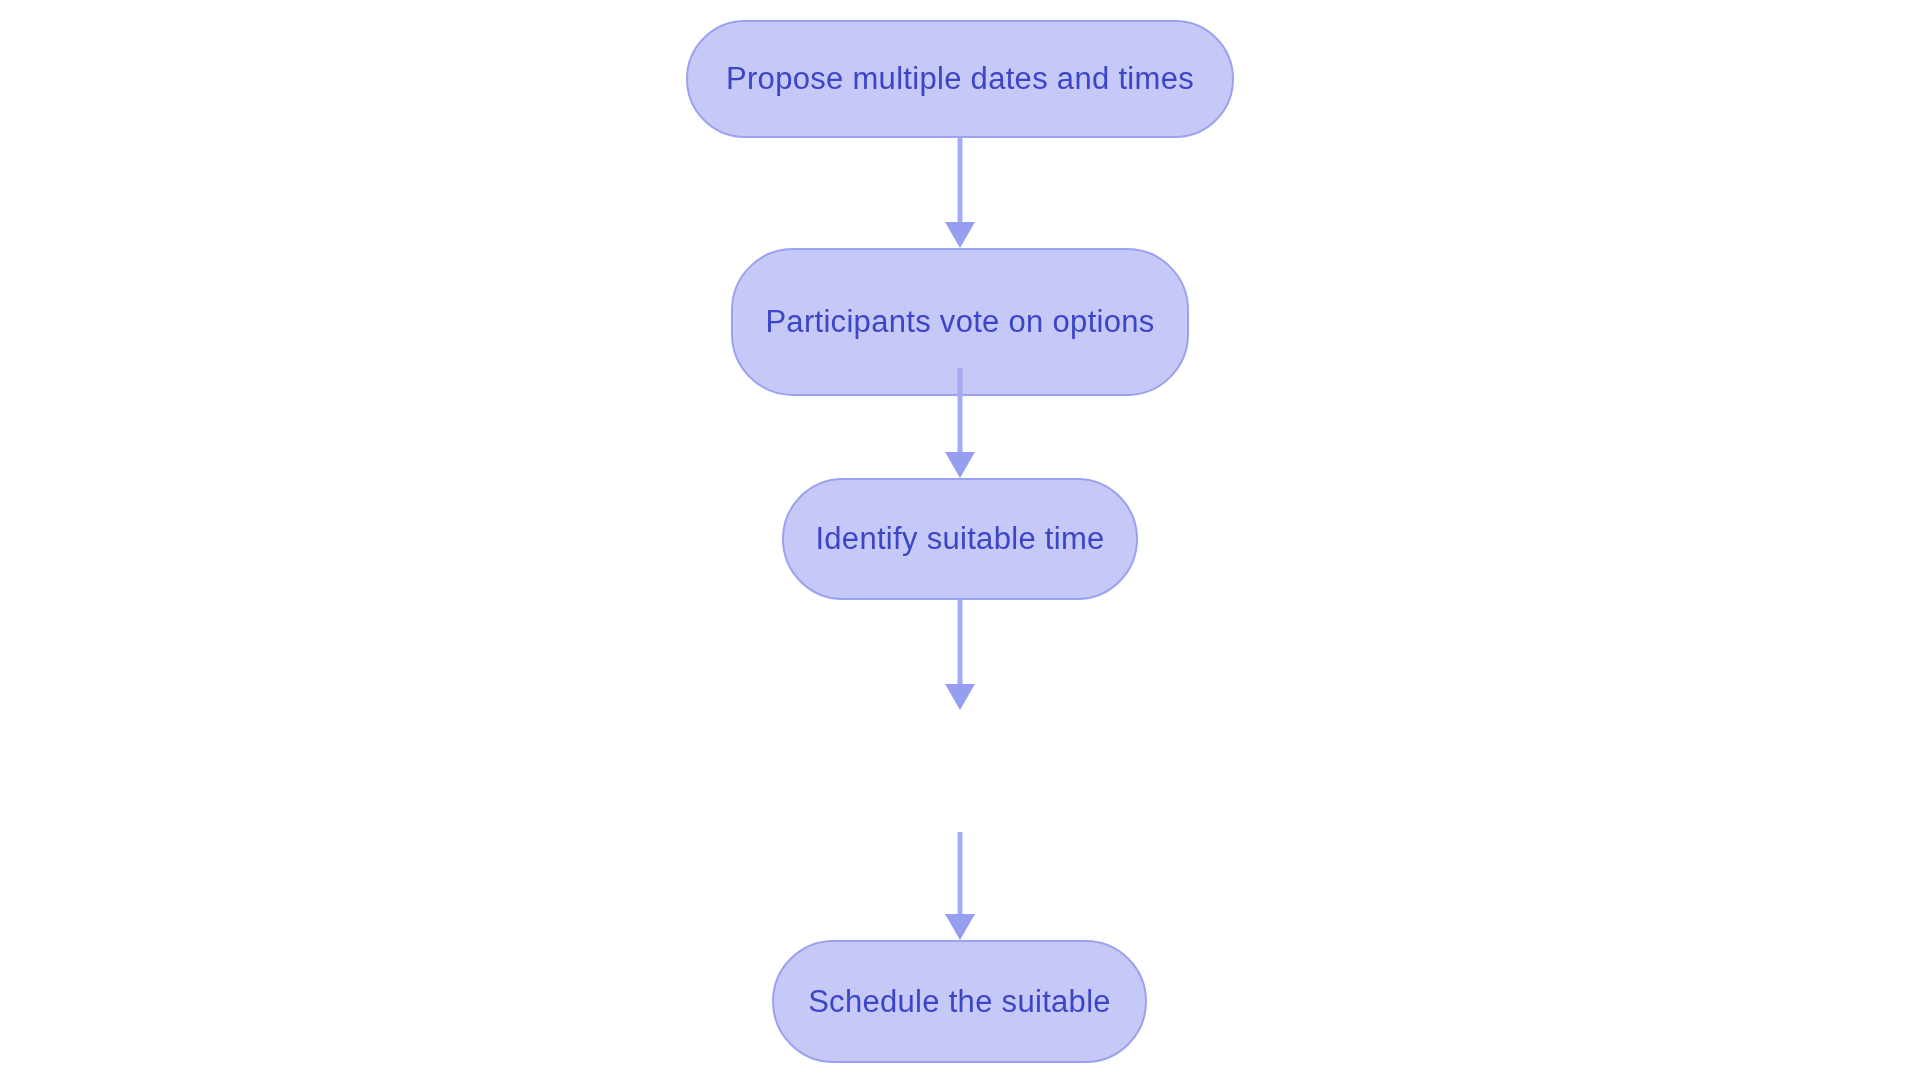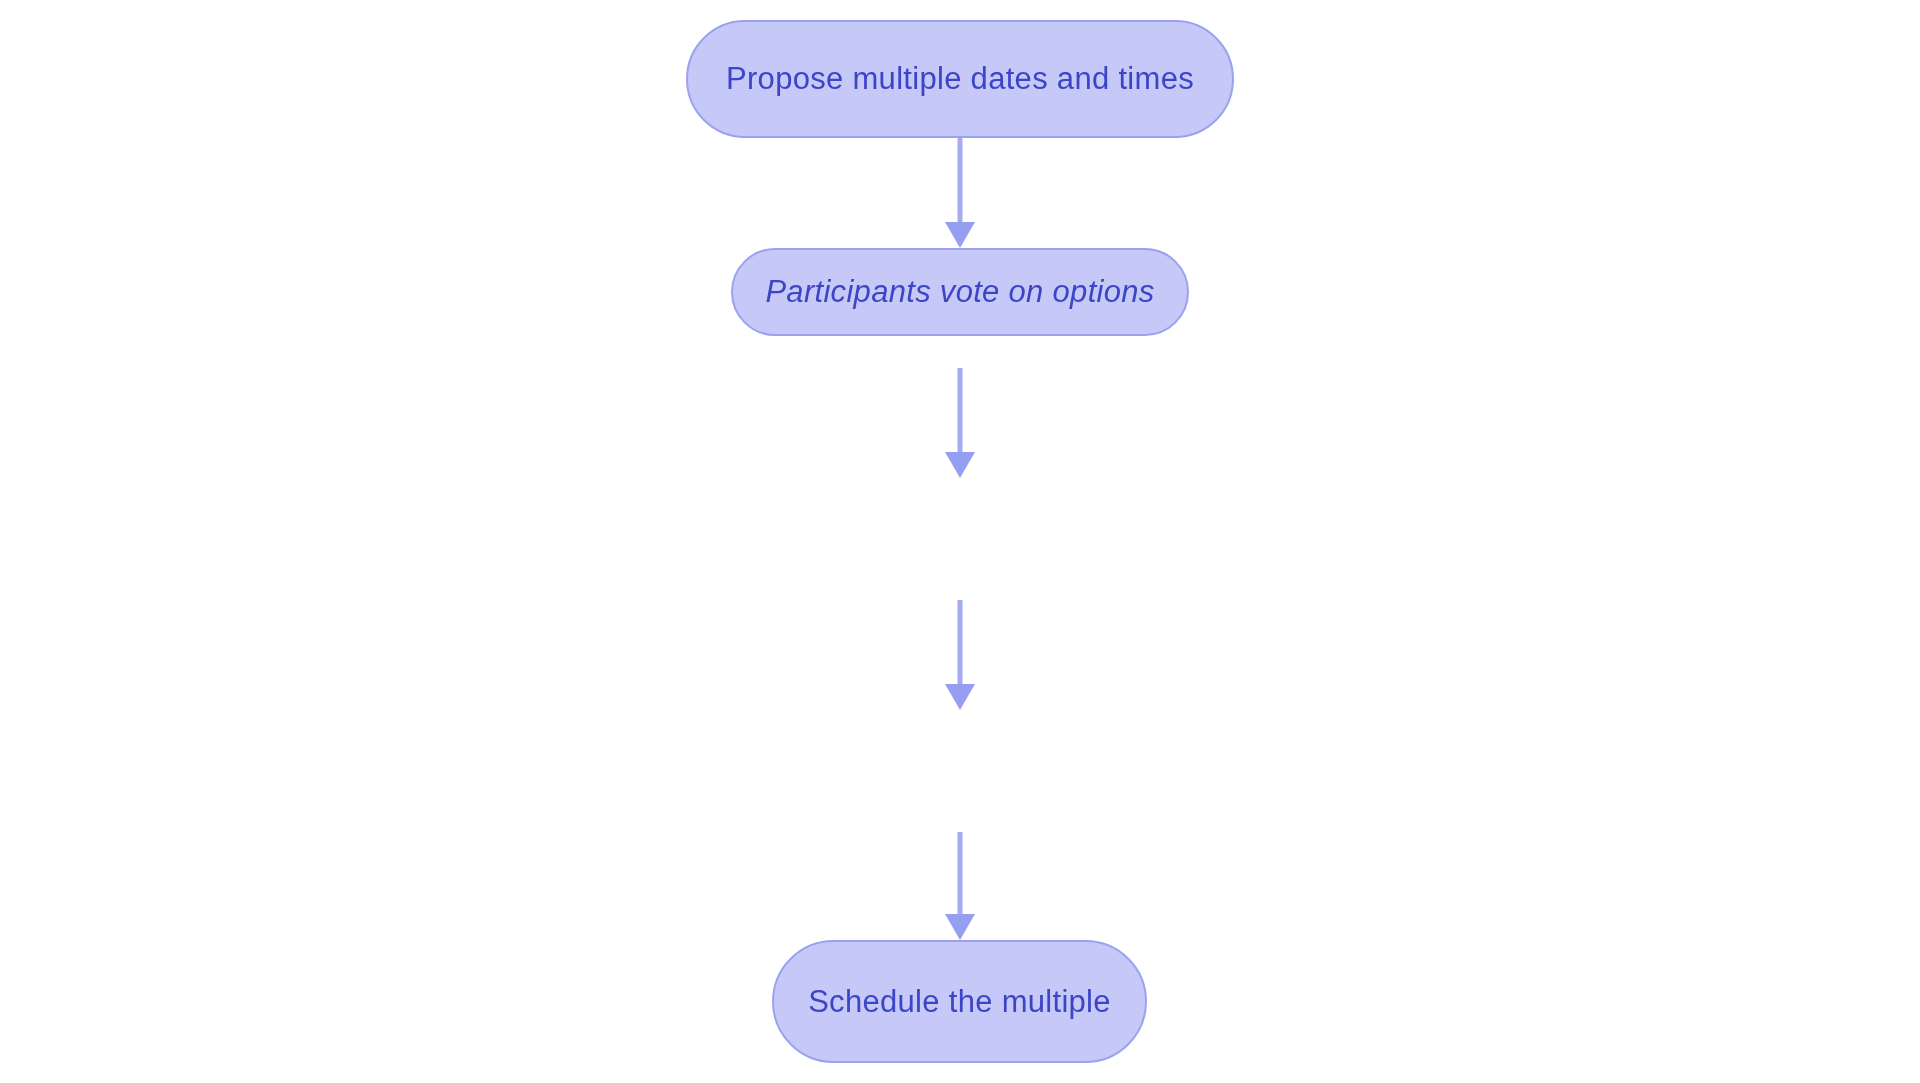--- a/index.html
+++ b/index.html
@@ -32,21 +32,21 @@
     text-align:center;
   }
   .node span{
     color: var(--text-color);
     font-size: 31px;
     letter-spacing: 0.3px;
     white-space: nowrap;
   }
   
   .n0{ left:686px; top:20px;  width:548px; height:118px; }
-  .n1{ left:731px; top:248px; width:458px; height:88px;font-style:italic; }
+  .n1{ left:731px; top:248px; width:458px; height:148px; }
   .n2{ left:782px; top:478px; width:356px; height:122px; }
   .n3{ left:754px; top:710px; width:412px; height:122px; }
   .n4{ left:772px; top:940px; width:375px; height:123px; }
 
   .arrow{
     position:absolute;
     left:945px;           
     width:30px;
   }
   .a0{ top:138px; height:110px; }
@@ -89,29 +89,32 @@
 
   <div class="node n1">
     <span>Participants vote on options</span>
   </div>
 
   <div class="arrow a1">
     <div class="stem"></div>
     <div class="head"></div>
   </div>
 
+  <div class="node n2">
+    <span>Identify suitable time</span>
+  </div>
 
   <div class="arrow a2">
     <div class="stem"></div>
     <div class="head"></div>
   </div>
 
 
   <div class="arrow a3">
     <div class="stem"></div>
     <div class="head"></div>
   </div>
 
   <div class="node n4">
-    <span>Schedule the multiple</span>
+    <span>Schedule the suitable</span>
   </div>
 
 </div>
 
 </body></html>

